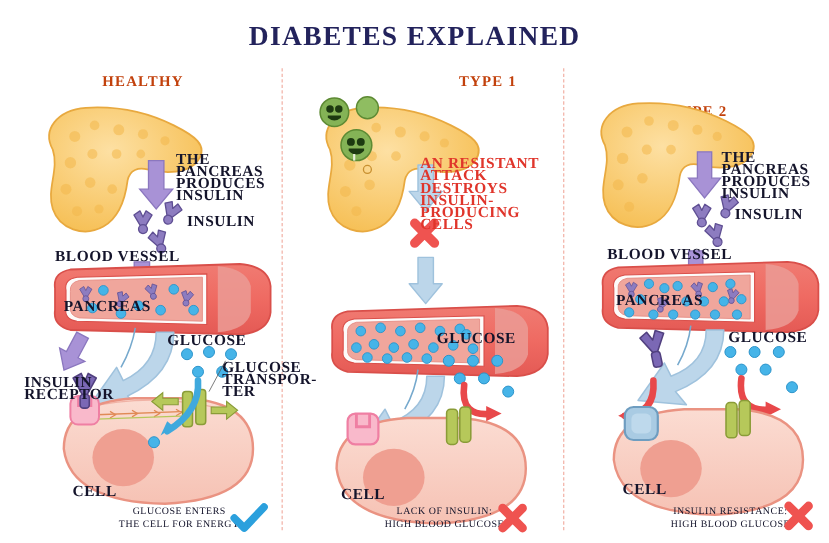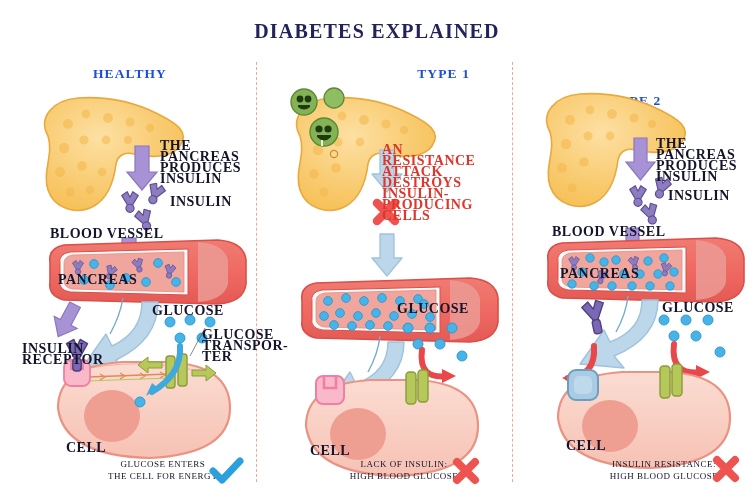--- a/index.html
+++ b/index.html
@@ -1,23 +1,23 @@
 <!DOCTYPE html>
 <html><head>
 <meta charset="utf-8">
 <style>
   html,body{margin:0;padding:0;background:#ffffff;}
   body{width:754px;height:494px;position:relative;overflow:hidden;
        font-family:"Liberation Serif", serif;color:#1b1b2f;}
   .stage{position:absolute;inset:0;}
   .abs{position:absolute;}
   #title{left:0;top:20px;width:754px;text-align:center;
-         font-family:"Liberation Serif", serif;font-weight:bold;font-size:20px;
+         font-family:"Liberation Serif", serif;font-weight:bold;font-size:25px;
          letter-spacing:1.2px;color:#23235c;}
-  .col-title{font-weight:bold;font-size:13.5px;letter-spacing:1.1px;text-align:center;color:#1d4ed8;}
+  .col-title{font-weight:bold;font-size:13.5px;letter-spacing:1.1px;text-align:center;color:#c2410c;}
   .divider{position:absolute;top:62px;height:420px;width:0;
            border-left:1px dashed #f0a89c;}
   .lbl{font-weight:bold;font-size:14px;letter-spacing:.5px;line-height:11px;color:#14142b;}
   .lbl.red{color:#e0352b;}
   .cap{font-weight:normal;font-size:9px;letter-spacing:.5px;line-height:12px;text-align:center;color:#14142b;}
   svg{display:block;overflow:visible;}
 </style>
 </head>
 <body>
 
@@ -319,21 +319,21 @@
       <rect x="34" y="288" width="28" height="28" rx="7" fill="#f9b9cb" stroke="#ef7fa3" stroke-width="2"></rect>
       <path d="M42 288 L42 300 L54 300 L54 288" fill="none" stroke="#ef7fa3" stroke-width="2.6"></path>
     </g>
 
     <g>
       <rect x="124" y="284" width="10" height="32" rx="3.5" fill="#b6c85a" stroke="#8a9c38" stroke-width="1.4"></rect>
       <rect x="136" y="282" width="10" height="32" rx="3.5" fill="#b6c85a" stroke="#8a9c38" stroke-width="1.4"></rect>
     </g>
   </svg>
 
-  <div class="abs lbl red" style="left:382px;top:144px;width:110px;white-space:pre-line;">AN RESISTANCE
+  <div class="abs lbl red" style="left:382px;top:144px;width:110px;white-space:pre-line;">AN RESISTANT
 ATTACK DESTROYS
 INSULIN-PRODUCING
 CELLS</div>
   <div class="abs lbl" style="left:397px;top:303px;">GLUCOSE</div>
   <div class="abs lbl" style="left:310px;top:445px;">CELL</div>
   <div class="abs cap" style="left:318px;top:458px;width:172px;white-space:pre-line;">LACK OF INSULIN:
 HIGH BLOOD GLUCOSE</div>
   <svg class="abs" style="left:452px;top:458px;" width="28" height="26" viewBox="0 0 28 26">
     <path d="M5 4 L23 22 M23 4 L5 22" stroke="#ef5350" stroke-width="8" stroke-linecap="round"></path>
   </svg>

